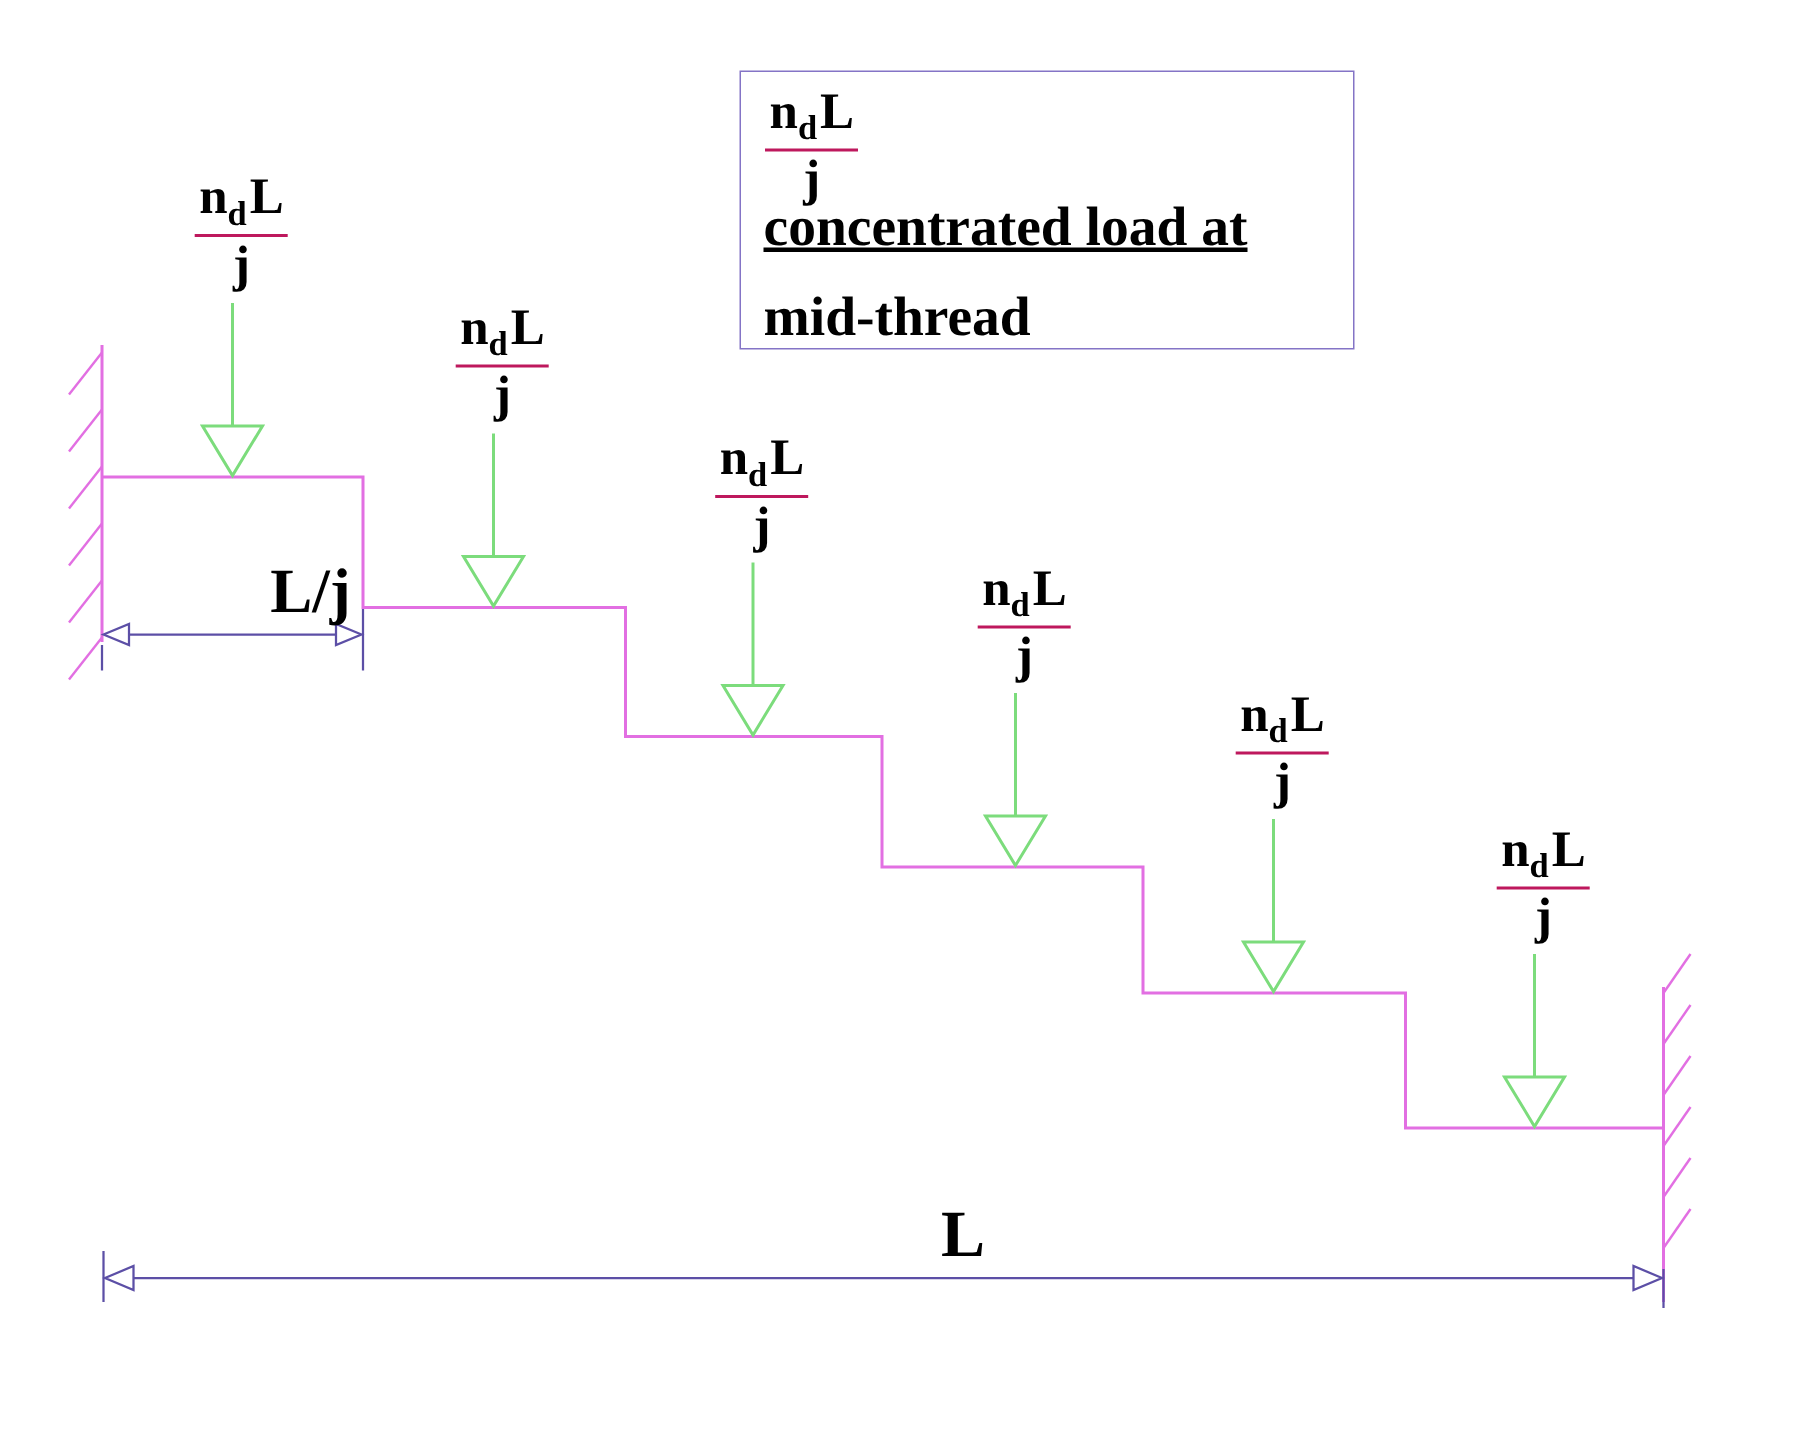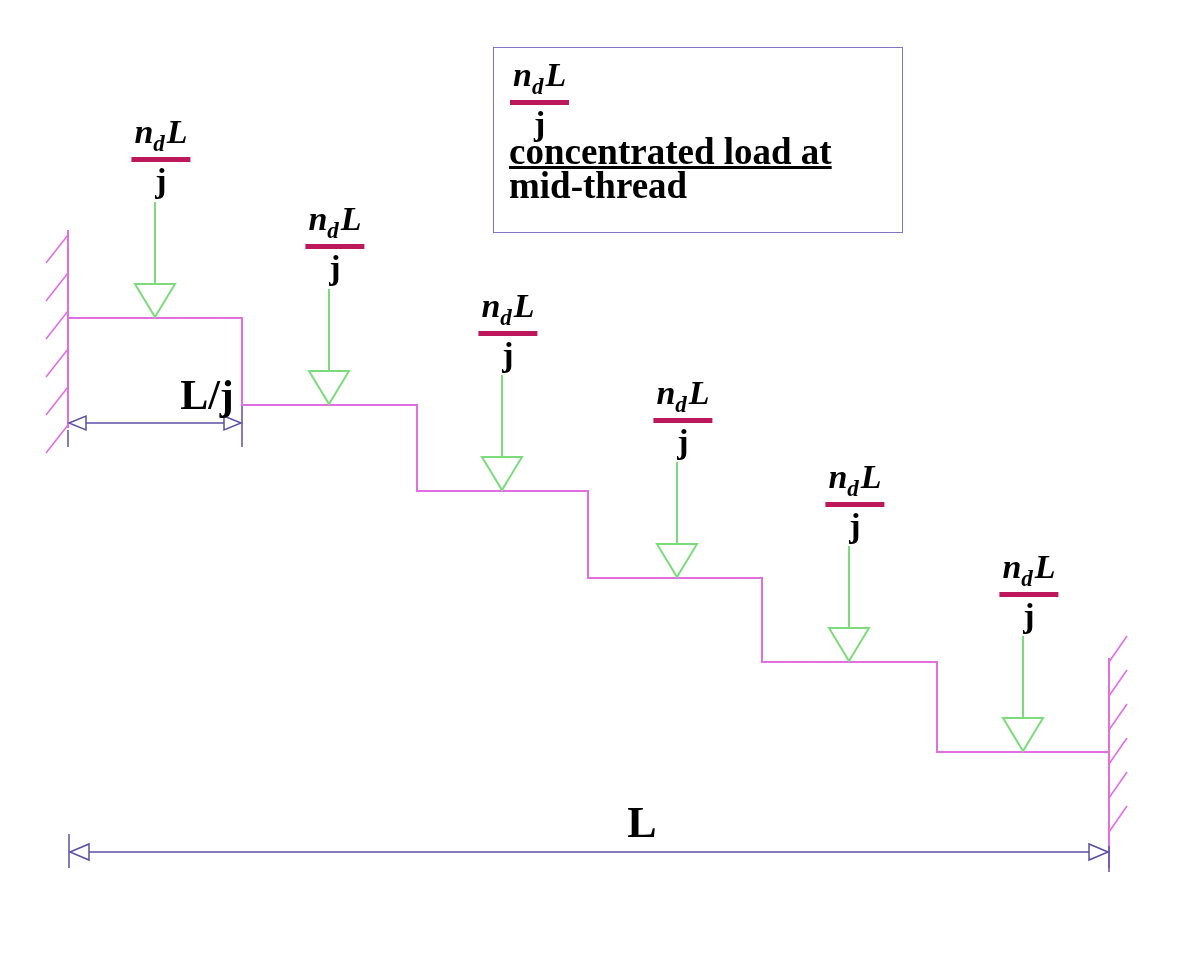--- a/index.html
+++ b/index.html
@@ -7,37 +7,37 @@
     position:relative;width:1200px;height:960px;background:#ffffff;overflow:hidden;
     font-family:"Liberation Serif","DejaVu Serif",serif;font-weight:bold;color:var(--text,#000000);
   }
   svg{position:absolute;left:0;top:0;}
   .stair{stroke:var(--stair,#e26fe2);stroke-width:2;fill:none;}
   .hatch{stroke:var(--stair,#e26fe2);stroke-width:1.6;fill:none;}
   .garrow{stroke:var(--arrow,#7cdc7c);stroke-width:2;fill:none;}
   .dim{stroke:var(--dim,#5c4fa6);stroke-width:1.5;fill:none;}
 
   .frac{text-align:center;font-size:34px;line-height:1;}
-  .frac .num{display:inline-block;border-bottom:5px solid #be185d;padding:0 3px 2px;font-style:italic;}
+  .frac .num{display:inline-block;border-bottom:2px solid #be185d;padding:0 3px 2px;}
   .frac .num .factor{margin-left:2px;}
   .frac sub{font-size:23px;}
   .frac .den{display:block;margin-top:2px;}
 
   .load-label{position:absolute;transform:translateX(-50%);}
 
   .dim-label{position:absolute;transform:translateX(-50%);line-height:1;margin-left:44px;}
   .dim-label.stepwidth{left:163px;top:374px;font-size:42px;}
   .dim-label.total{left:598px;top:801px;font-size:44px;}
 
   .note-box{position:absolute;left:493px;top:47px;width:408px;height:184px;
     border:1px solid var(--noteBorder,#8474c6);}
   .note-frac{position:absolute;left:16px;top:10px;}
   .note-rest{position:absolute;left:106px;top:44px;font-size:37px;line-height:1;}
   .note-line2{position:absolute;left:15px;top:85px;font-size:37px;line-height:1;text-decoration:underline;}
-  .note-line3{position:absolute;left:15px;top:119px;font-size:37px;line-height:1;}
+  .note-line3{position:absolute;left:15px;top:145px;font-size:37px;line-height:1;}
 </style>
 </head>
 <body>
 
 <div id="canvas">
 
   <svg width="1200" height="960" viewBox="0 0 1200 960">
 
     <path class="stair" d="M68 318 H242 V405 H417 V491 H588 V578 H762 V662 H937 V752 H1109"></path>
 

